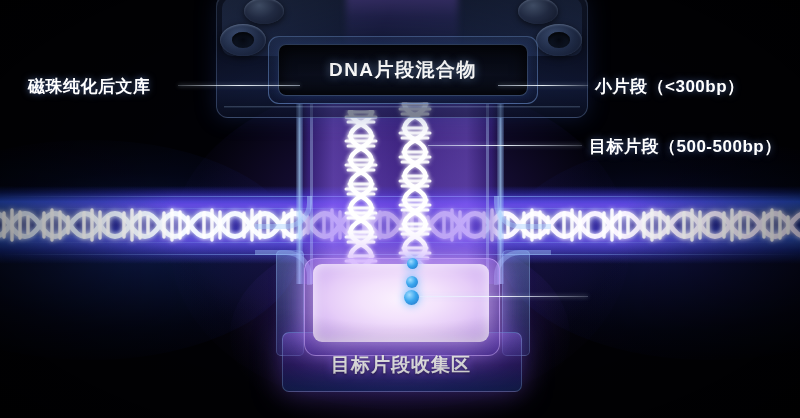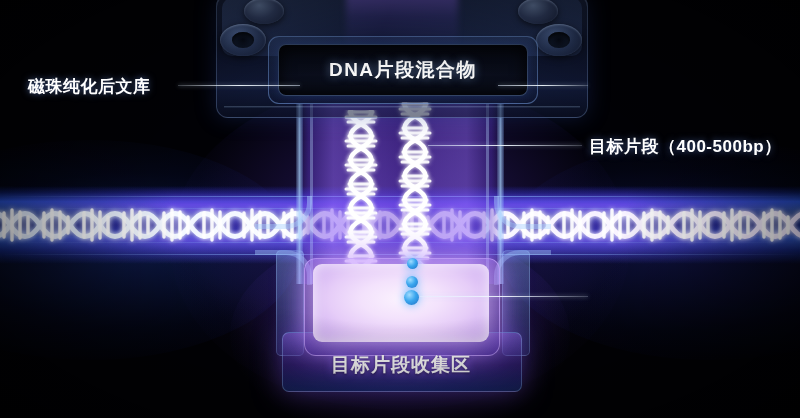--- a/index.html
+++ b/index.html
@@ -291,19 +291,20 @@
   <div class="dot" style="left:407px;top:258px;width:11px;height:11px"></div>
   <div class="dot" style="left:406px;top:276px;width:12px;height:12px"></div>
   <div class="dot" style="left:404px;top:290px;width:15px;height:15px"></div>
 
   <div class="vig"></div>
 
   <div class="lead" style="left:178px;top:85px;width:122px"></div>
   <div class="lbl" style="left:28px;top:75px">磁珠纯化后文库</div>
 
   <div class="lead rev" style="left:498px;top:85px;width:90px"></div>
+  <div class="lbl" style="left:595px;top:75px">小片段（&lt;300bp）</div>
 
   <div class="lead rev" style="left:428px;top:145px;width:154px"></div>
-  <div class="lbl" style="left:589px;top:135px">目标片段（400-500bp）</div>
+  <div class="lbl" style="left:589px;top:135px">目标片段（500-500bp）</div>
 
   <div class="lead rev" style="left:420px;top:296px;width:168px"></div>
 
 </div>
 
 </body></html>

